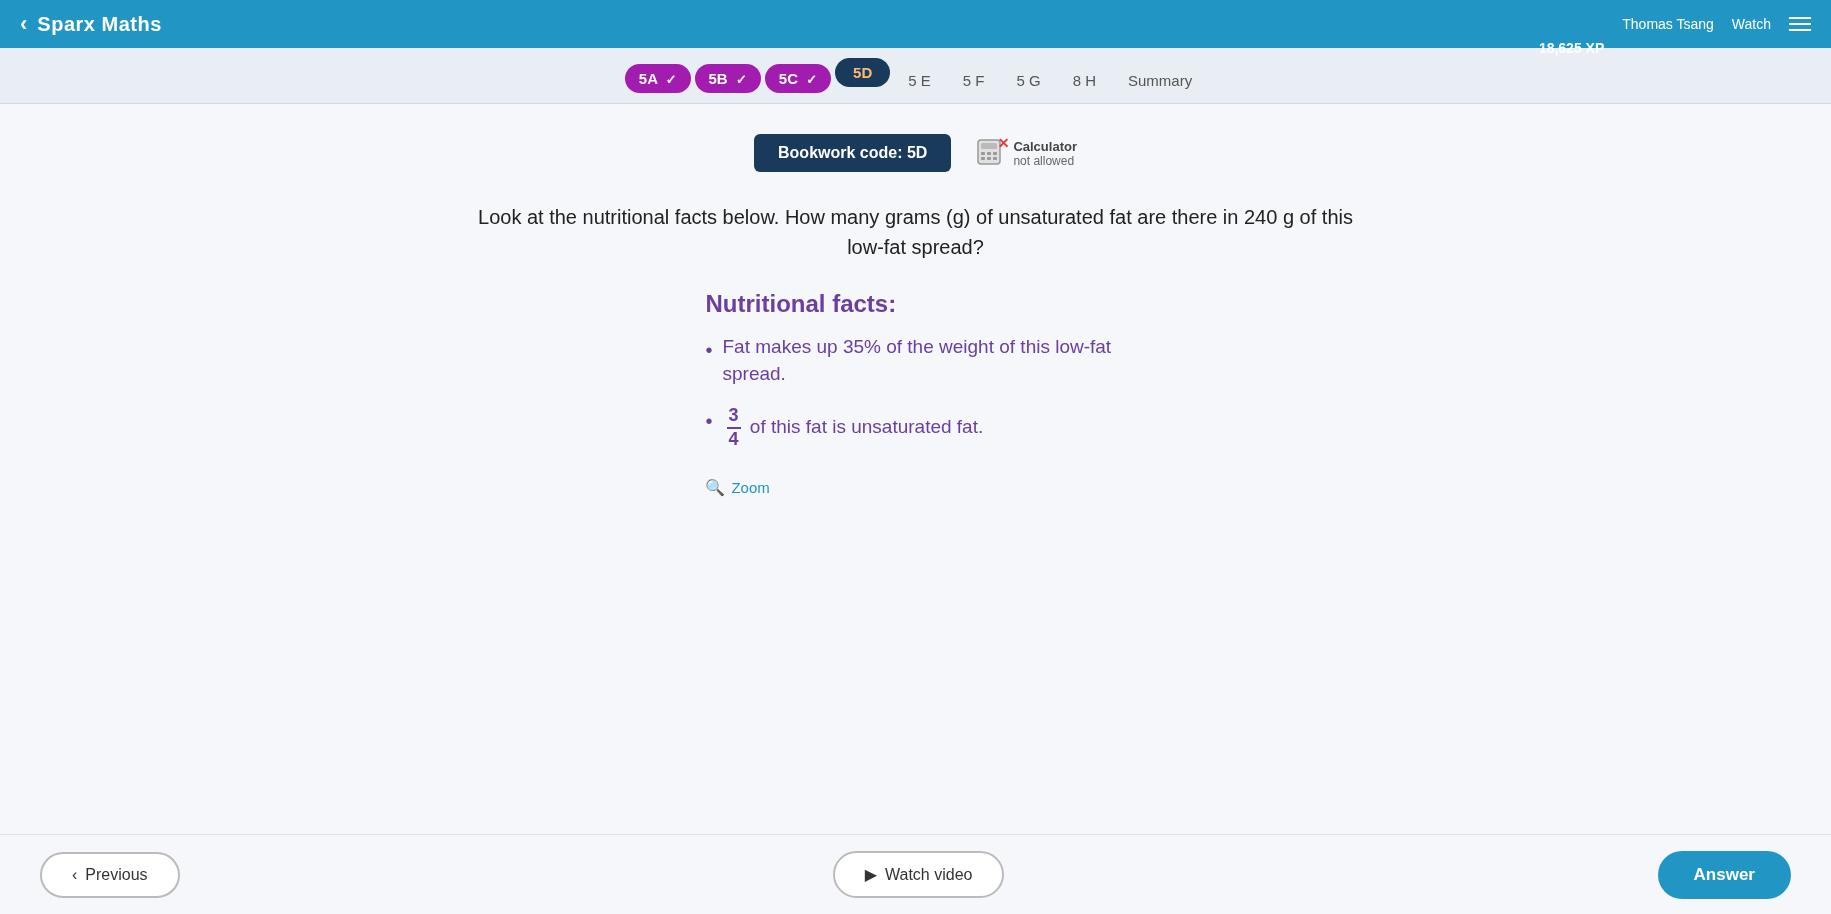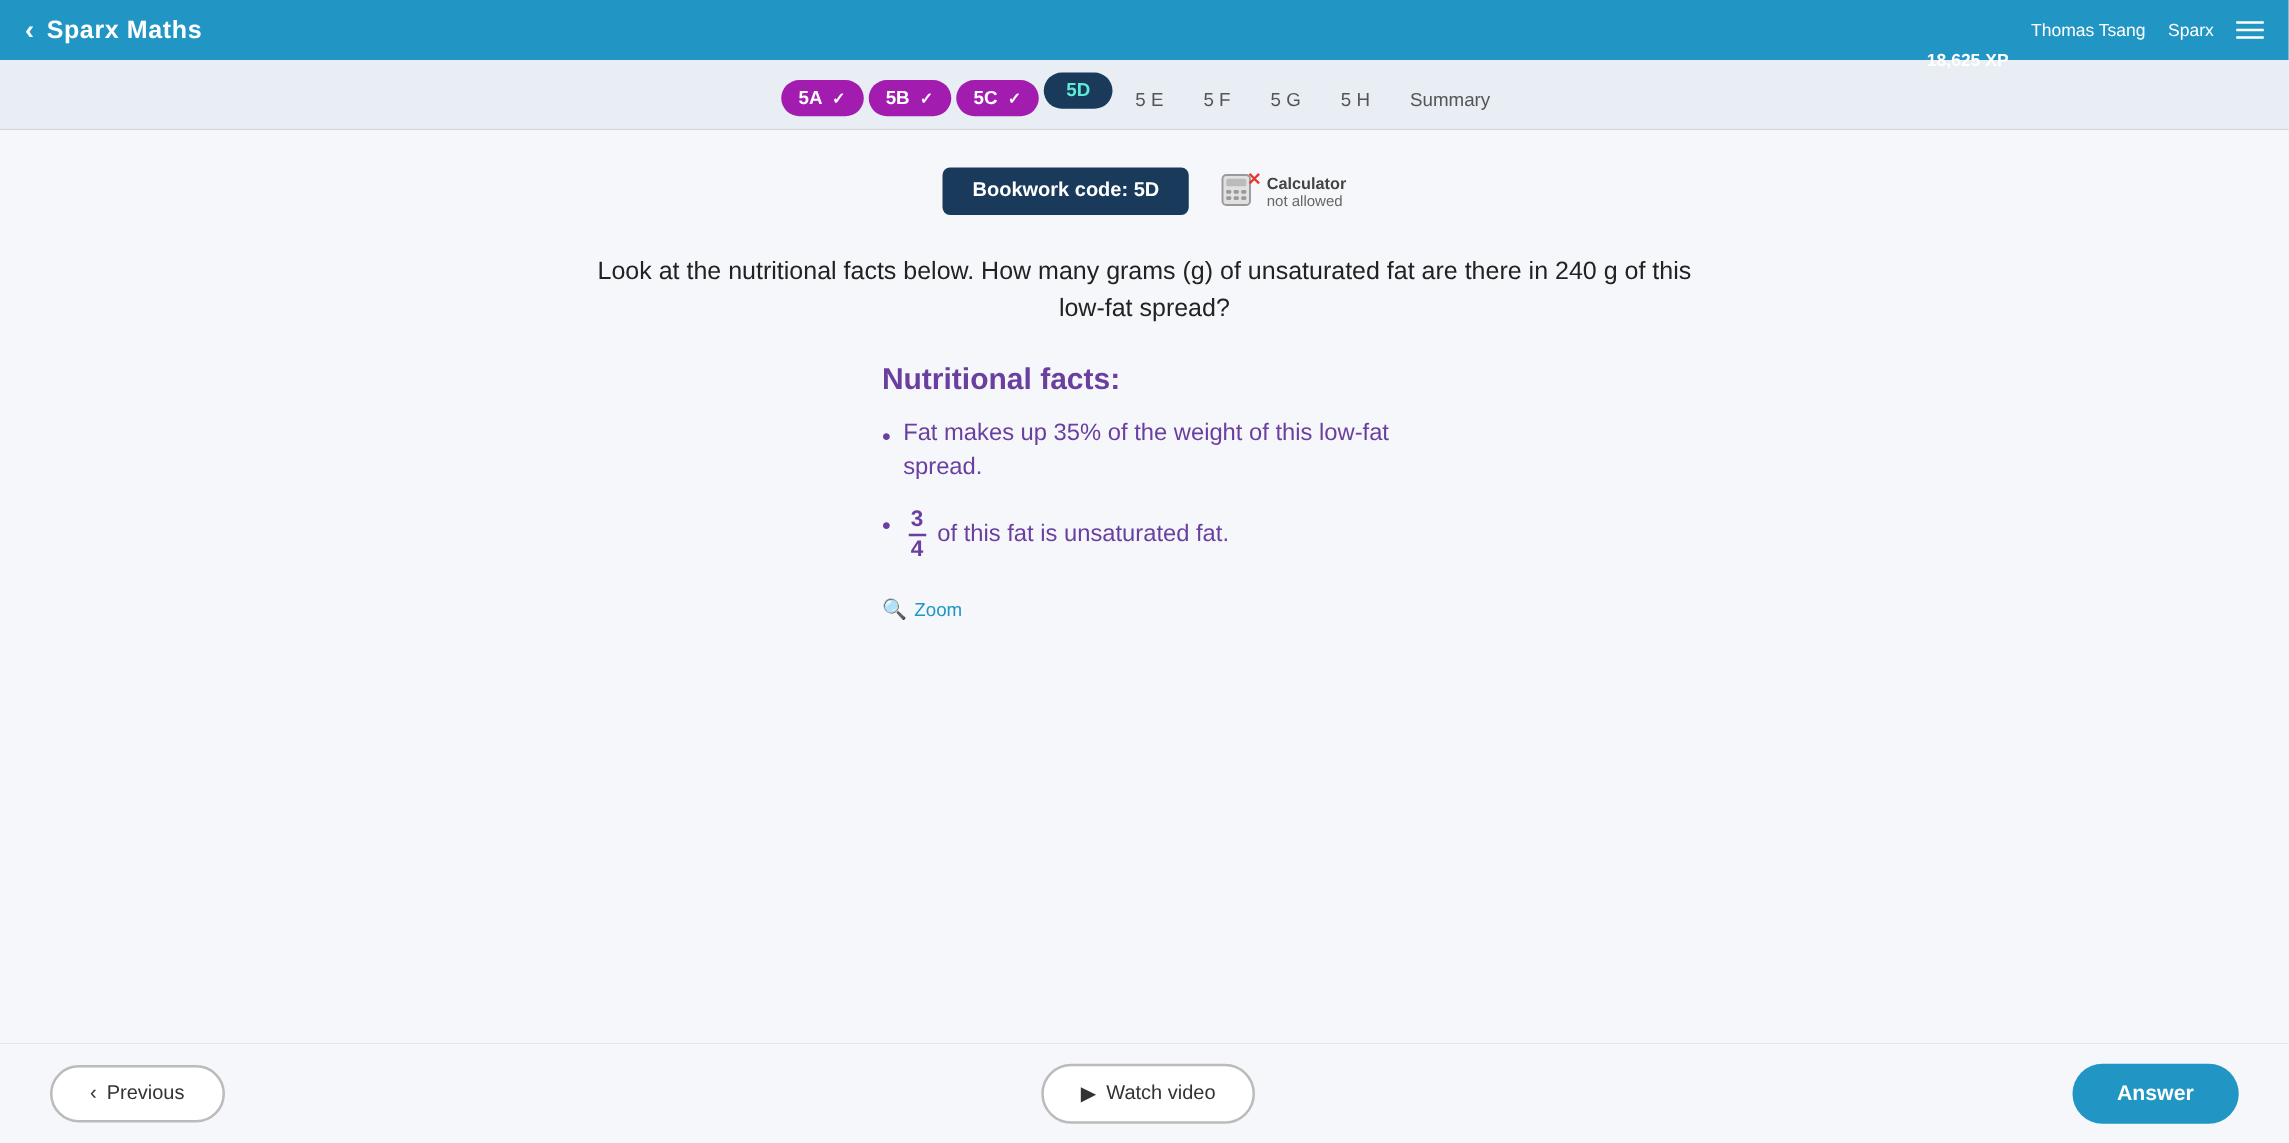--- a/index.html
+++ b/index.html
@@ -79,21 +79,21 @@
     }
     .tab.completed {
       background: #a21caf;
       color: white;
       border-radius: 20px;
       padding: 6px 14px;
       margin-bottom: 4px;
     }
     .tab.active {
       background: #1a3a5c;
-      color: #5eead4;
+      color: #fdba74;
       border-radius: 20px;
       padding: 6px 18px;
       margin-bottom: 16px;
     }
     .tab.plain {
       color: #555;
       font-weight: 500;
       padding: 6px 14px;
       margin-bottom: 0;
     }
@@ -337,21 +337,21 @@
   </style>
 </head>
 <body>
 
 <div class="top-bar">
   <span class="back-arrow">‹</span>
   <span class="brand-title">Sparx Maths</span>
   <div class="top-right">
     <span class="xp-badge">18,625 XP</span>
     <span>Thomas Tsang</span>
-    <span>Sparx</span>
+    <span>Watch</span>
     <div class="menu-icon">
       <span></span>
         <span></span>
         <span></span>
     </div>
   </div>
 </div>
 
 <div class="tab-bar">
   <button class="tab completed">
@@ -372,21 +372,21 @@
   <button class="tab plain">
     <span>5 E</span>
   </button>
   <button class="tab plain">
     <span>5 F</span>
   </button>
   <button class="tab plain">
     <span>5 G</span>
   </button>
   <button class="tab plain">
-    <span>5 H</span>
+    <span>8 H</span>
   </button>
   <button class="tab plain">
     <span>Summary</span>
   </button>
 </div>
 
 <div class="main-content">
 
   <div class="bookwork-row">
     <div class="bookwork-badge">Bookwork code: 5D</div>

